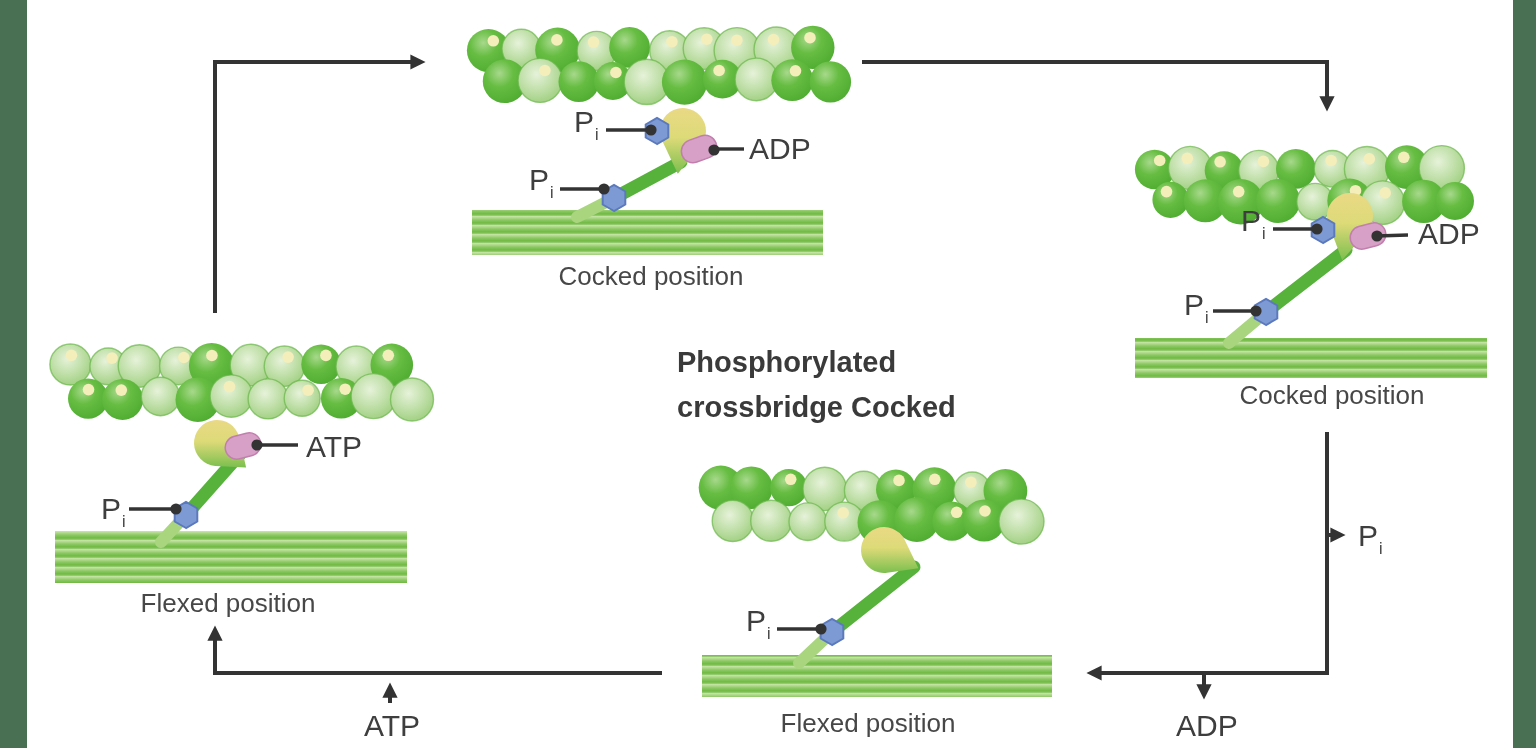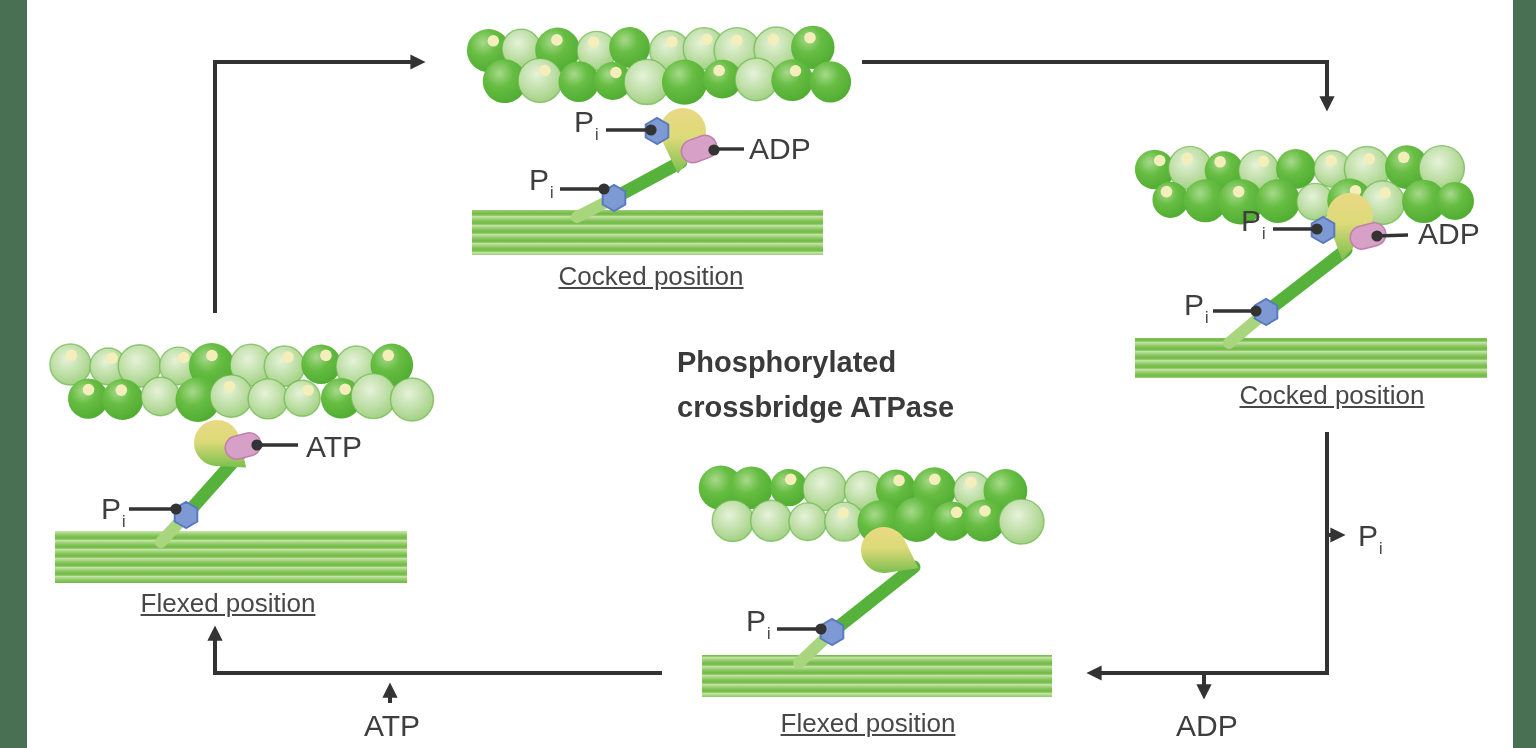--- a/index.html
+++ b/index.html
@@ -4,21 +4,21 @@
 <style>
   html,body { margin:0; padding:0; background:#ffffff; }
   .canvas {
     position:relative; width:1536px; height:748px; background:#ffffff;
     overflow:hidden; font-family:"Liberation Sans", sans-serif;
   }
   .edge-bar { position:absolute; top:0; bottom:0; }
   #diagram-svg { position:absolute; left:0; top:0; }
   .mol-label { position:absolute; font-size:30px; color:#3e3e3e; white-space:nowrap; line-height:1; }
   .mol-label .sub { font-size:16px; vertical-align:-8px; margin-left:1px; }
-  .caption { position:absolute; width:260px; text-align:center; font-size:26px; color:#474747; line-height:1;text-decoration:underline; }
+  .caption { position:absolute; width:260px; text-align:center; font-size:26px; color:#474747; line-height:1; }
   .diagram-title { position:absolute; font-size:29px; font-weight:bold; color:#3a3a3a; line-height:45px; white-space:nowrap;margin-left:44px; }
 </style>
 </head>
 <body>
 
 <div class="canvas">
 
   <svg id="diagram-svg" width="1536" height="748" viewBox="0 0 1536 748">
       <defs>
         <radialGradient id="beadDarkG" cx="38%" cy="32%" r="80%">
@@ -235,21 +235,21 @@
         <polyline points="662,673 215,673 215,630" fill="none" stroke="#333333" stroke-width="4" marker-end="url(#ah)"></polyline>
         <polyline points="390,703 390,687" fill="none" stroke="#333333" stroke-width="4" marker-end="url(#ah)"></polyline>
       </g>
     </svg>
 
   <div class="edge-bar" id="edge-left" style="left: 0px; width: 27px; background: rgb(74, 112, 83);"></div>
   <div class="edge-bar" id="edge-right" style="left: 1513px; width: 23px; background: rgb(74, 112, 83);"></div>
 
   <div class="diagram-title" style="left: 633px; top: 340px; color: rgb(58, 58, 58);">
     <div>Phosphorylated</div>
-    <div>crossbridge ATPase</div>
+    <div>crossbridge Cocked</div>
   </div>
 
   <div class="caption" style="left: 98px; top: 590px; color: rgb(71, 71, 71);">Flexed position</div>
   <div class="caption" style="left: 521px; top: 263px; color: rgb(71, 71, 71);">Cocked position</div>
   <div class="caption" style="left: 1202px; top: 382px; color: rgb(71, 71, 71);">Cocked position</div>
   <div class="caption" style="left: 738px; top: 710px; color: rgb(71, 71, 71);">Flexed position</div>
 
   <div class="mol-label" style="left: 101px; top: 494px; color: rgb(62, 62, 62);">
     <span>P</span><span class="sub">i</span>
   </div>

